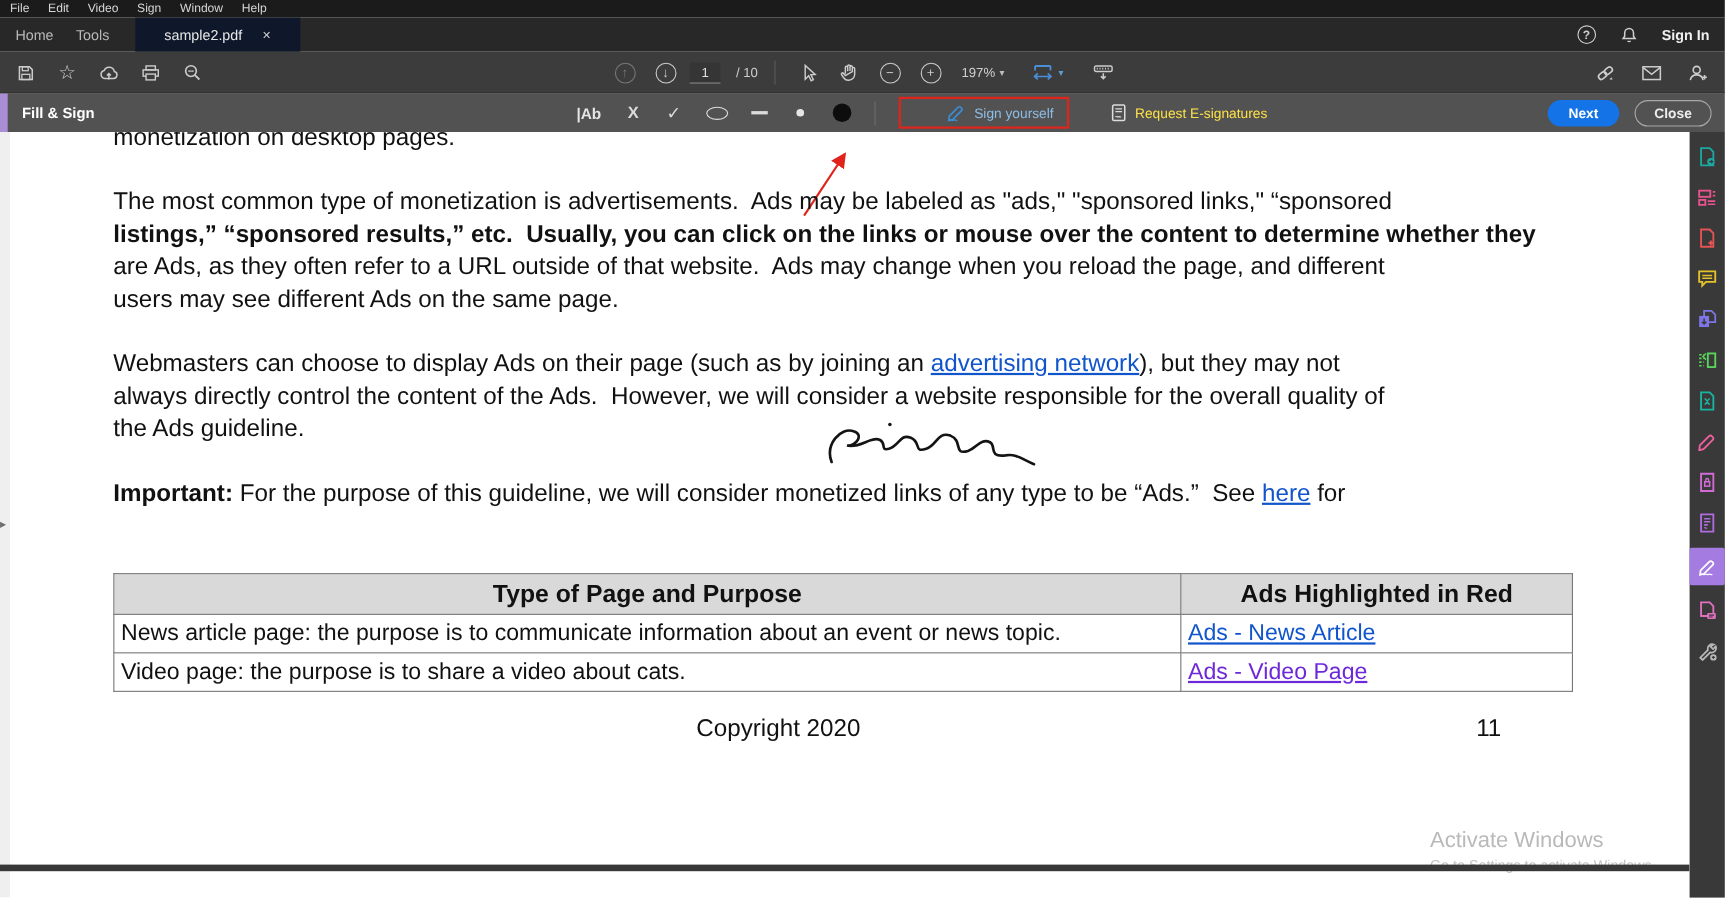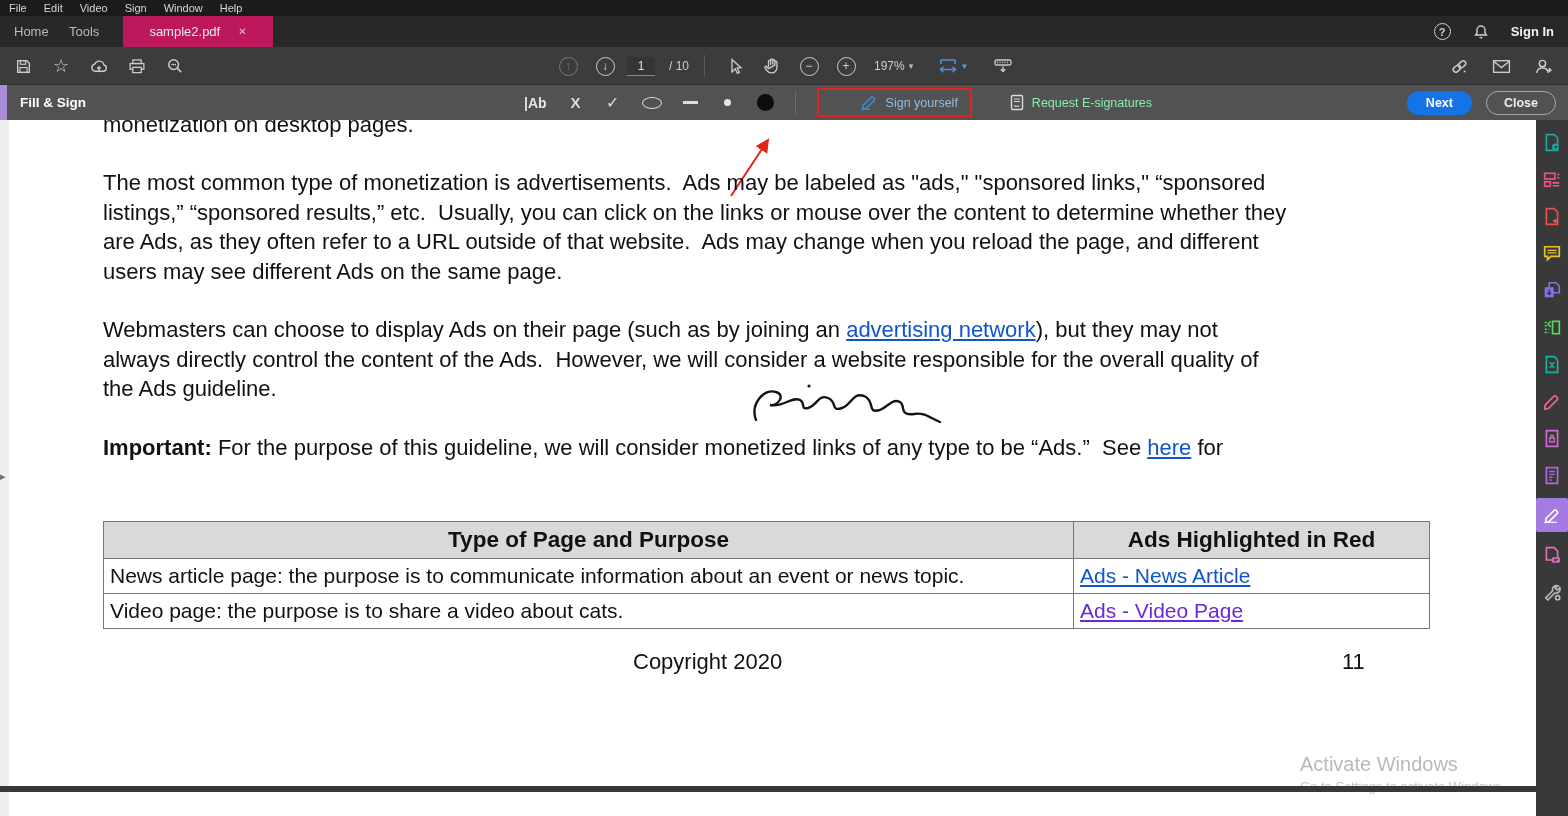--- a/index.html
+++ b/index.html
@@ -7,21 +7,21 @@
               font-family:"Liberation Sans", sans-serif; }
   .abs { position:absolute; }
 
   
   #menubar { position:absolute; left:0; top:0; width:1568px; height:16px; background:#1b1b1b;
              display:flex; align-items:center; gap:17px; padding-left:9px; z-index:30; }
   #menubar span { font-size:11px; color:#d6d6d6; cursor:default; }
 
   #tabbar { position:absolute; left:0; top:16px; width:1568px; height:31px; background:#282828; z-index:30; }
   .tab { position:absolute; top:0; height:31px; display:flex; align-items:center; font-size:13px; color:#b9b9b9; padding:0 14px; }
-  .tab.doc { background:#be185d; color:#e8e8e8; justify-content:center; }
+  .tab.doc { background:#0f172a; color:#e8e8e8; justify-content:center; }
   .tabbar-right { position:absolute; right:14px; top:0; height:31px; display:flex; align-items:center; gap:22px; }
   .help-circle { width:17px; height:17px; border:1.5px solid #cfcfcf; border-radius:50%; color:#cfcfcf;
                  font-size:11px; font-weight:bold; display:flex; align-items:center; justify-content:center; }
   .signin { color:#f0f0f0; font-size:13px; font-weight:600; }
 
   #toolbar { position:absolute; left:0; top:47px; width:1568px; height:38px; background:#3c3c3c;
              border-bottom:1px solid #2e2e2e; z-index:30; color:#cccccc; }
   .tb-group { position:absolute; top:0; height:38px; display:flex; align-items:center; }
   .tb-btn { display:flex; align-items:center; justify-content:center; width:30px; height:30px; color:#cccccc; }
   .tb-btn.disabled { color:#787878; }
@@ -43,21 +43,21 @@
   .fs-ico { color:#dcdcdc; display:flex; align-items:center; justify-content:center; min-width:16px; }
   .textab { color:#e5e5e5; font-size:14px; font-weight:bold; letter-spacing:0; }
   .oval { width:20px; height:12px; border:1.7px solid #dcdcdc; border-radius:50%; }
   .dash { width:15px; height:2.4px; background:#dcdcdc; }
   .dot-s { width:7px; height:7px; border-radius:50%; background:#e6e6e6; }
   .dot-l { width:17px; height:17px; border-radius:50%; background:#0d0d0d; }
   .fs-divider { width:1px; height:22px; background:#6d6d6d; }
   .sign-btn { display:flex; align-items:center; gap:7px; padding:4px 12px 4px 10px; border:2px solid; }
   .sign-btn span { font-size:12.5px; color:#8dbde4; }
   .req-btn { display:flex; align-items:center; gap:7px; margin-left:16px; }
-  .req-btn span { font-size:12.5px; color:#86efac; }
+  .req-btn span { font-size:12.5px; color:#fde047; }
   .fs-actions { position:absolute; right:12px; top:0; height:35px; display:flex; align-items:center; gap:14px; }
   .btn-next { color:#fff; font-size:12.5px; font-weight:600; border:none; border-radius:14px; padding:5px 19px; }
   .btn-close { color:#eee; font-size:12.5px; font-weight:600; background:transparent;
                border:1px solid #a8a8a8; border-radius:14px; padding:4px 17px; }
 
   
   #sidebar { position:absolute; right:0; top:120px; width:32px; height:696px; background:#393939;
              display:flex; flex-direction:column; align-items:center; padding-top:8px; gap:9px; z-index:20; }
   .sb-item { width:32px; height:28px; display:flex; align-items:center; justify-content:center; }
   .sb-item.active { height:34px; border-radius:2px; }
@@ -374,21 +374,21 @@
   <svg class="abs" style="left: 718px; top: 10px; color: rgb(224, 36, 28);" width="62" height="70" viewBox="0 0 62 70">
     <defs>
         <marker id="ah" markerWidth="9" markerHeight="9" refX="6" refY="3.5" orient="auto">
           <polygon points="0,0 7,3.5 0,7" fill="currentColor"></polygon>
         </marker>
       </defs>
     <line x1="13" y1="66" x2="50" y2="10" stroke="currentColor" stroke-width="2" marker-end="url(#ah)"></line>
   </svg>
 
   <div class="line" style="left:103px; top:48px;">The most common type of monetization is advertisements.&nbsp; Ads may be labeled as "ads," "sponsored links," “sponsored</div>
-  <div class="line" style="left:103px; top:77.5px;">listings,” “sponsored results,” etc.&nbsp; Usually, you can click on the links or mouse over the content to determine whether they</div>
+  <div class="line" style="left:103px; top:77.5px;font-weight:bold;">listings,” “sponsored results,” etc.&nbsp; Usually, you can click on the links or mouse over the content to determine whether they</div>
   <div class="line" style="left:103px; top:107px;">are Ads, as they often refer to a URL outside of that website.&nbsp; Ads may change when you reload the page, and different</div>
   <div class="line" style="left:103px; top:136.5px;text-align:center;">users may see different Ads on the same page.</div>
 
   <div class="line" style="left:103px; top:195px;">
     <span>Webmasters can choose to display Ads on their page (such as by joining an </span><span class="doclink" style="color: rgb(17, 85, 204);">advertising network</span><span>), but they may not</span>
   </div>
   <div class="line" style="left:103px; top:224.5px;">always directly control the content of the Ads.&nbsp; However, we will consider a website responsible for the overall quality of</div>
   <div class="line" style="left:103px; top:254px;">the Ads guideline.</div>
 
   <svg class="abs" style="left:748px; top:260px;" width="200" height="50" viewBox="0 0 200 50">

